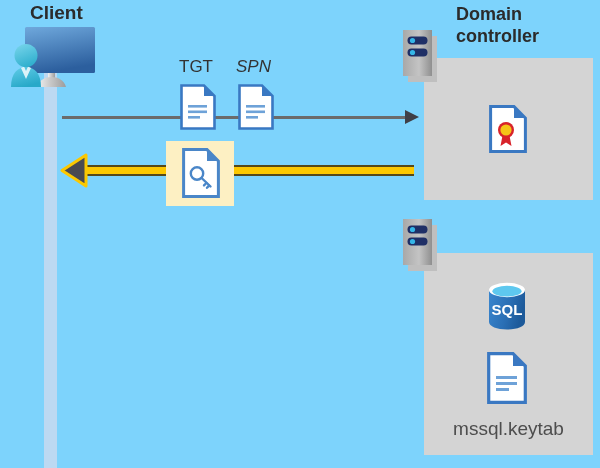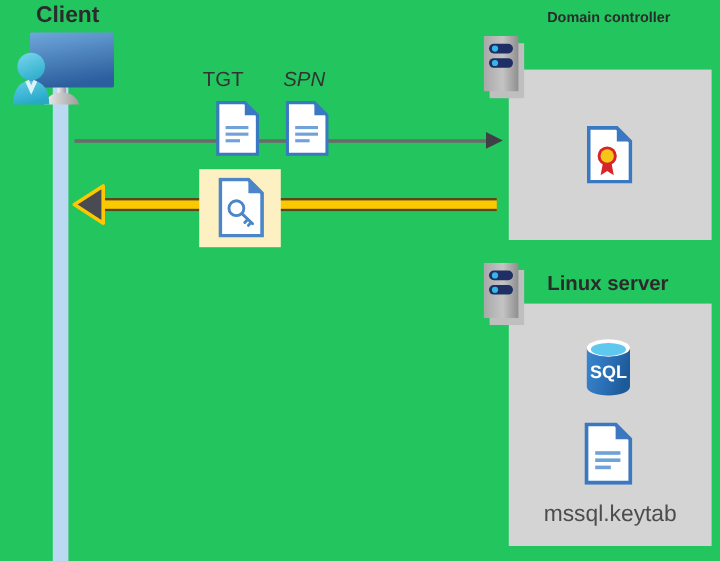--- a/index.html
+++ b/index.html
@@ -7,21 +7,21 @@
     padding: 0;
     background: #ffffff;
   }
   body {
     font-family: "Liberation Sans", sans-serif;
   }
   #canvas {
     position: relative;
     width: 600px;
     height: 468px;
-    background: #22c55e;
+    background: #7dd3fc;
     overflow: hidden;
   }
 
   
   .lifeline {
     position: absolute;
     left: 44px;
     top: 62px;
     width: 13px;
     height: 406px;
@@ -36,37 +36,37 @@
     letter-spacing: 0px;
   }
   #client-title {
     left: 30px;
     top: 2px;
     font-size: 19px;
   }
   #dc-title {
     left: 456px;
     top: 3px;
-    font-size: 12px;
+    font-size: 18px;
     line-height: 22px;
     width: 140px;
   }
   #linux-title {
     left: 456px;
     top: 226px;
     font-size: 17px;
     line-height: 22px;
     width: 140px;
   }
   .doc-caption {
     position: absolute;
     font-size: 17px;
     color: #333333;
   }
-  #tgt-label { left: 169px; top: 57px; }
+  #tgt-label { left: 179px; top: 57px; }
   #spn-label { left: 236px; top: 57px; font-style: italic; }
 
   #keytab-label {
     position: absolute;
     left: 424px;
     top: 418px;
     width: 169px;
     text-align: center;
     font-size: 19px;
     color: #4d4d4d;
@@ -200,21 +200,20 @@
       <path d="M2 62 C2 48 9 42 17 42 C25 42 32 48 32 62 Z" fill="url(#bodyGrad)"></path>
 
       <path d="M12 43 L17 54 L22 43 L19 41.5 L17 46 L15 41.5 Z" fill="#e8f6fb" opacity="0.92"></path>
 
       <circle cx="17" cy="30.5" r="11.5" fill="url(#headGrad)"></circle>
     </svg>
   </div>
 
   <div class="title-bold no-select" id="client-title">Client</div>
   <div class="title-bold no-select" id="dc-title">Domain controller</div>
-  <div class="title-bold no-select" id="linux-title">Linux server</div>
 
   <div class="gray-arrow-line"></div>
   <div class="gray-arrow-head"></div>
 
   <div class="doc-caption no-select" id="tgt-label">TGT</div>
   <div class="doc-caption no-select" id="spn-label">SPN</div>
 
   <div class="icon-abs" id="tgt-doc">
     <svg width="36" height="46" viewBox="0 0 36 46" xmlns="http://www.w3.org/2000/svg">
       <path d="M1.5 1.5 H24 L34.5 12 V44.5 H1.5 Z" fill="#ffffff" stroke="#3a78c2" stroke-width="2.6"></path>

